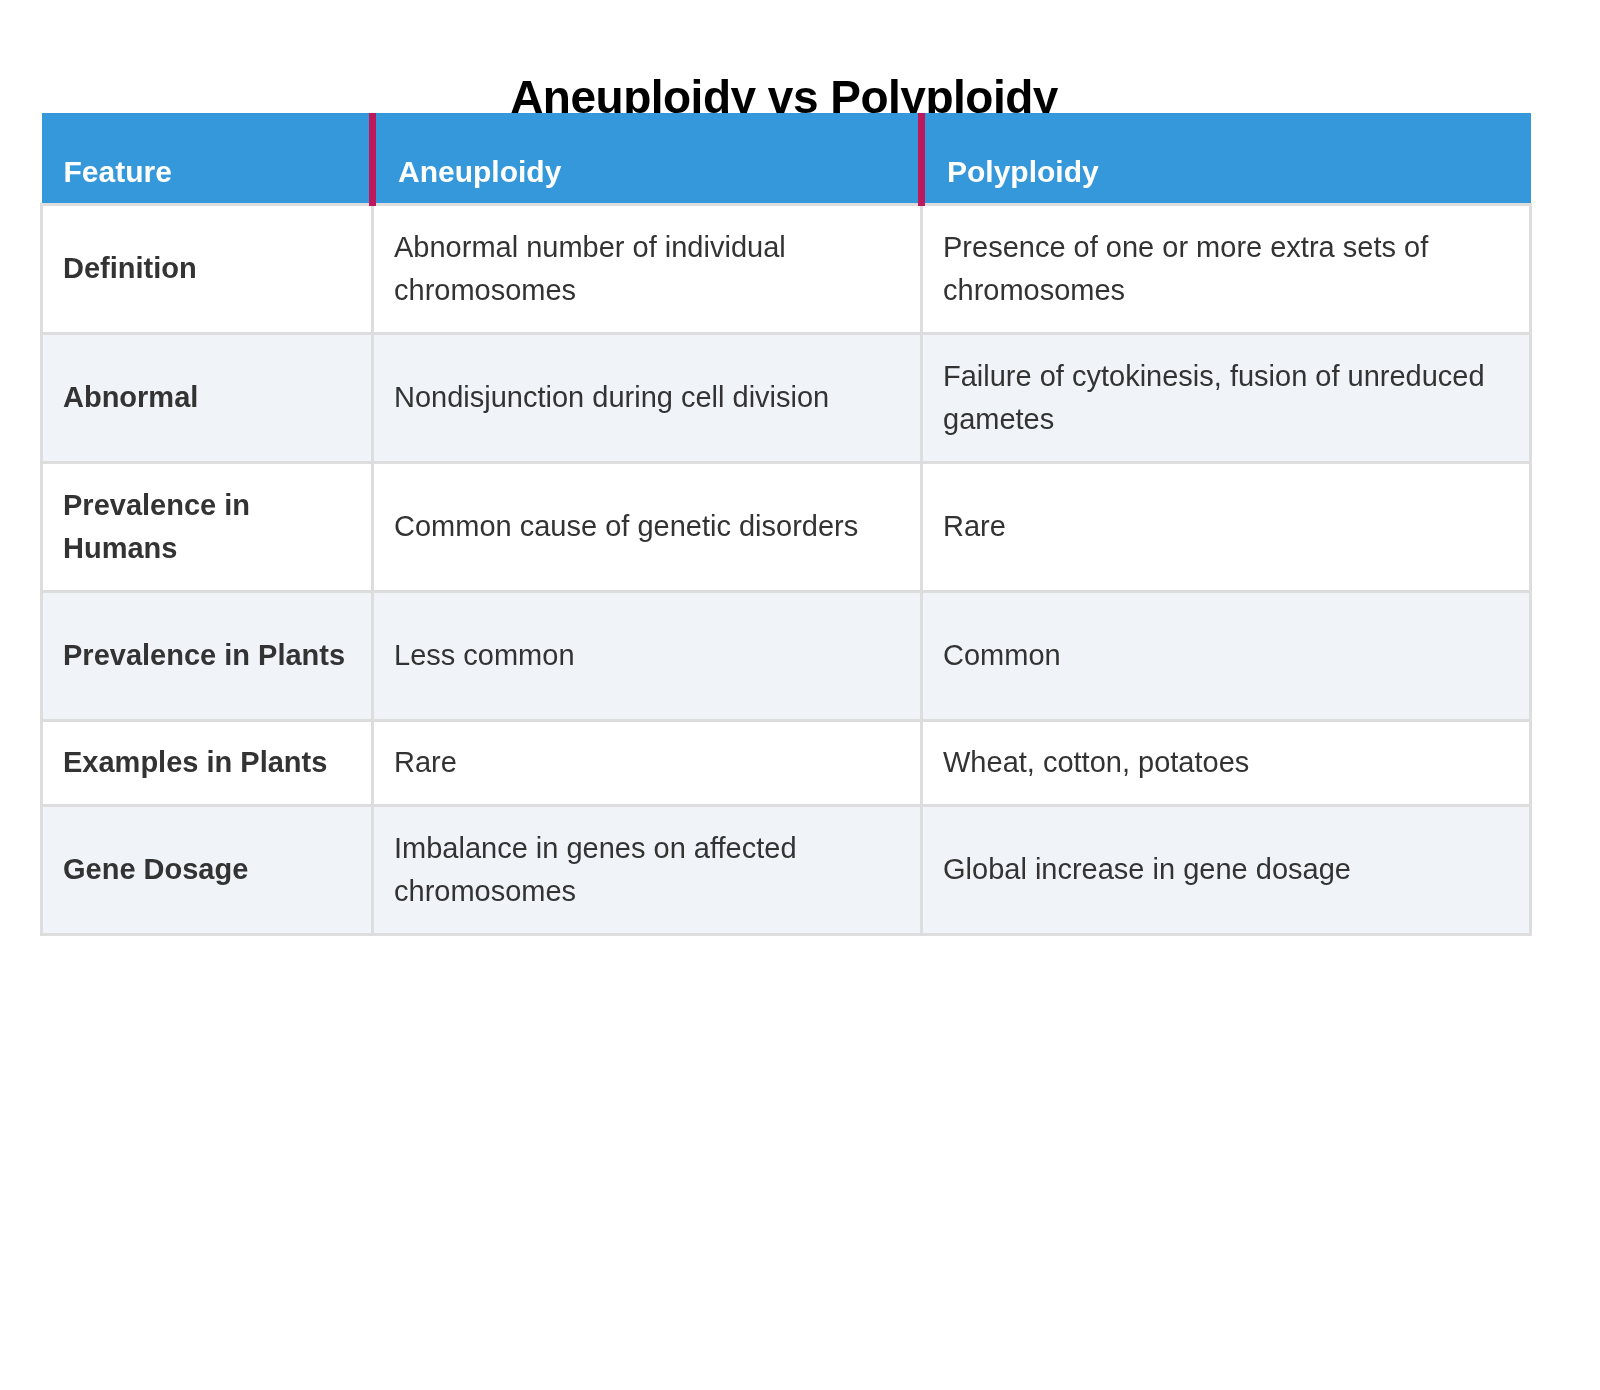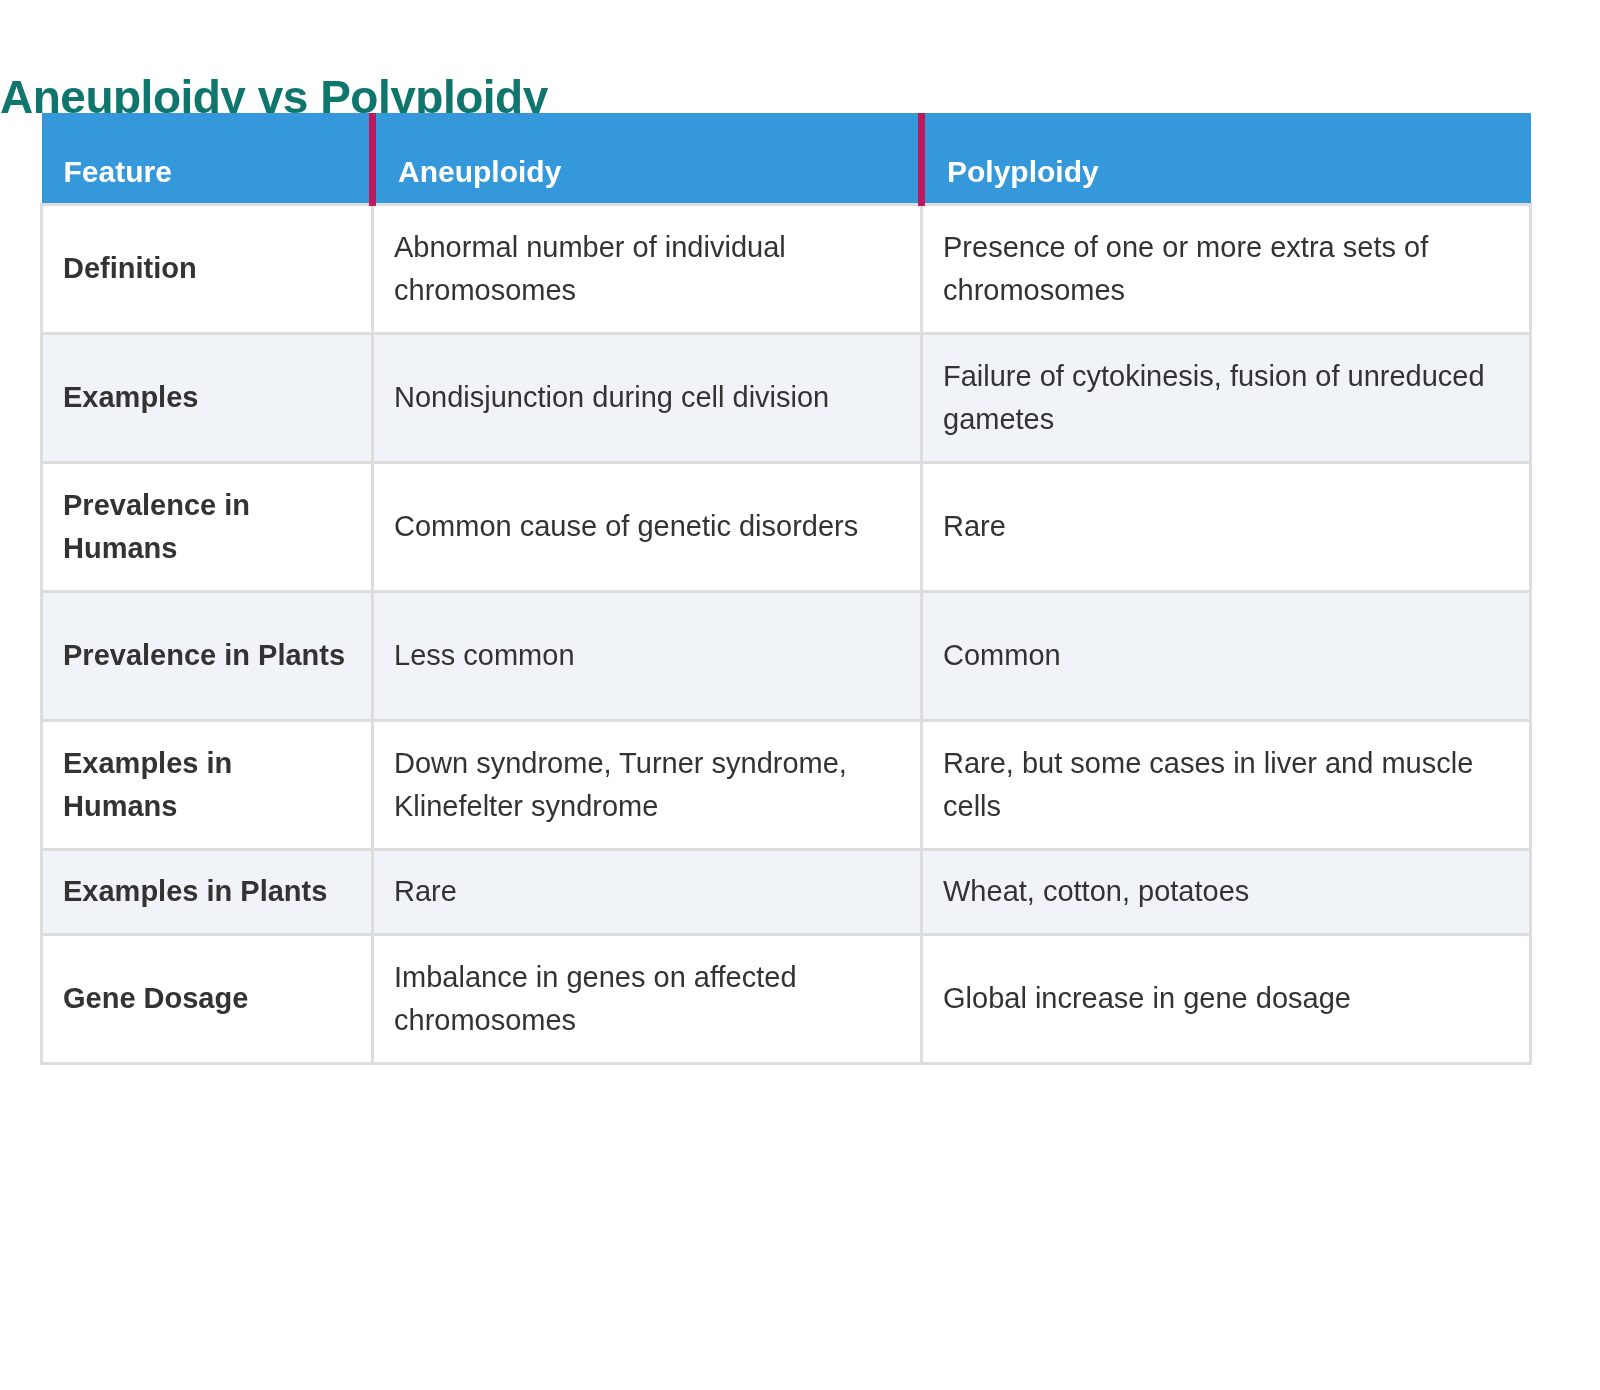--- a/index.html
+++ b/index.html
@@ -12,24 +12,24 @@
       height: 1390px;
       font-family: "Liberation Sans", sans-serif;
       position: relative;
       overflow: hidden;
     }
     .title {
       position: absolute;
       left: 0;
       top: 38px;
       width: 1568px;
-      text-align: left;
+      text-align: center;
       font-size: 46px;
       font-weight: bold;
-      color: #0f766e;
+      color: #000000;
       letter-spacing: -0.5px;
       line-height: 56px;
     }
     table.compare {
       position: absolute;
       left: 40px;
       top: 113px;
       width: 1489px;
       border-collapse: collapse;
       table-layout: fixed;
@@ -88,38 +88,33 @@
       <th>Polyploidy</th>
     </tr>
   </thead>
   <tbody>
     <tr>
       <td class="feature">Definition</td>
       <td>Abnormal number of individual chromosomes</td>
       <td>Presence of one or more extra sets of chromosomes</td>
     </tr>
     <tr>
-      <td class="feature">Examples</td>
+      <td class="feature">Abnormal</td>
       <td>Nondisjunction during cell division</td>
       <td>Failure of cytokinesis, fusion of unreduced gametes</td>
     </tr>
     <tr>
       <td class="feature">Prevalence in Humans</td>
       <td>Common cause of genetic disorders</td>
       <td>Rare</td>
     </tr>
     <tr>
       <td class="feature">Prevalence in Plants</td>
       <td>Less common</td>
       <td>Common</td>
-    </tr>
-    <tr>
-      <td class="feature">Examples in Humans</td>
-      <td>Down syndrome, Turner syndrome, Klinefelter syndrome</td>
-      <td>Rare, but some cases in liver and muscle cells</td>
     </tr>
     <tr class="short">
       <td class="feature">Examples in Plants</td>
       <td>Rare</td>
       <td>Wheat, cotton, potatoes</td>
     </tr>
     <tr>
       <td class="feature">Gene Dosage</td>
       <td>Imbalance in genes on affected chromosomes</td>
       <td>Global increase in gene dosage</td>

